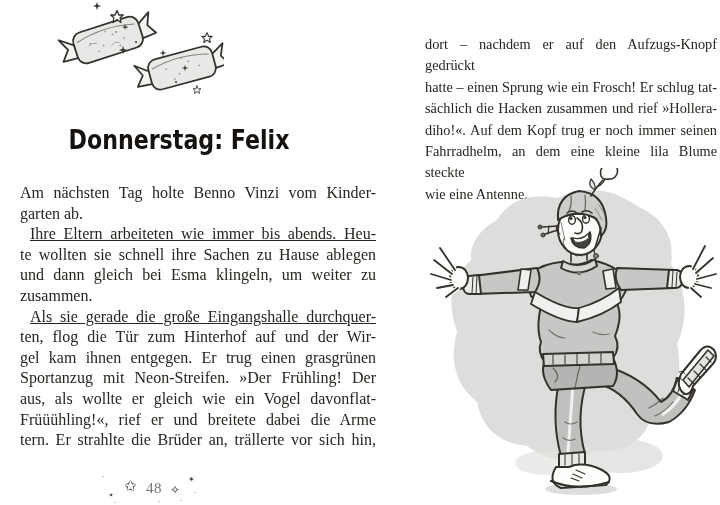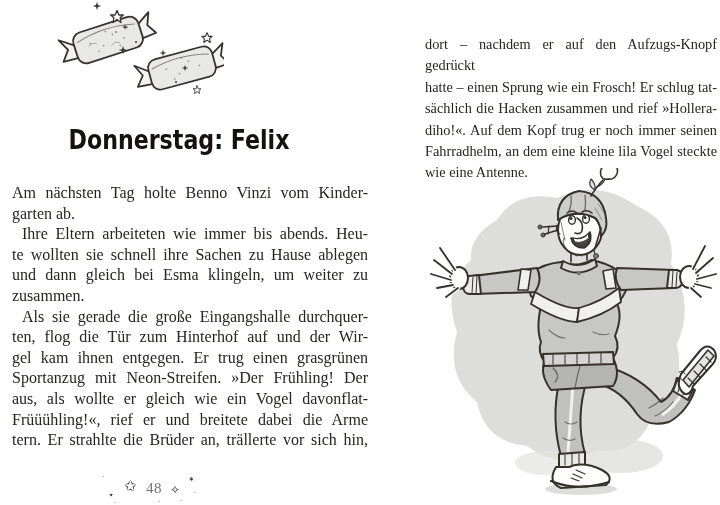--- a/index.html
+++ b/index.html
@@ -14,26 +14,26 @@
   .chapter-title{
     position:absolute;left:0;top:124px;width:358px;
     text-align:center;
     font-family:"DejaVu Sans", sans-serif;
     font-weight:800;font-size:27px;letter-spacing:0px;
     color:#14110e;
     transform:scaleX(.82);transform-origin:50% 50%;
     white-space:nowrap;
   }
   .body-text{position:absolute;}
-  .left-text{left:12px;top:183px;width:356px;font-size:16px;line-height:20.6px;}
+  .left-text{left:20px;top:183px;width:356px;font-size:16px;line-height:20.6px;}
   .right-text{left:425px;top:34px;width:292px;font-size:14.3px;line-height:21.4px;}
   .para{margin:0;}
   .line{text-align:justify;text-align-last:justify;white-space:normal;}
   .line.para-end{text-align-last:left;}
-  .para.indent .line:first-child{text-indent:10px;}
+  .para.indent .line:first-child{text-indent:10px;text-decoration:underline;}
   
   .footer{position:absolute;left:96px;top:470px;width:130px;height:34px;font-family:"DejaVu Sans",sans-serif;color:#3a3733;}
   .footer span{position:absolute;display:block;line-height:1;}
   .f-dot1{left:6px;top:4px;font-size:7px;}
   .f-star1{left:12px;top:20px;font-size:10px;}
   .f-star2{left:28px;top:9px;font-size:15px;}
   .f-num{left:50px;top:11px;font-size:15px;font-family:"Liberation Serif",serif;color:#737373;letter-spacing:.5px;}
   .f-star3{left:74px;top:14px;font-size:12px;}
   .f-star4{left:92px;top:6px;font-size:8px;}
   .f-dot2{left:18px;top:30px;font-size:7px;}
@@ -142,21 +142,21 @@
     <span class="f-dot4">·</span>
     <span class="f-dot5">·</span>
   </div>
 
   <div class="body-text right-text">
       <div class="para">
         <div class="line">dort – nachdem er auf den Aufzugs-Knopf gedrückt</div>
         <div class="line">hatte – einen Sprung wie ein Frosch! Er schlug tat-</div>
         <div class="line">sächlich die Hacken zusammen und rief »Hollera-</div>
         <div class="line">diho!«. Auf dem Kopf trug er noch immer seinen</div>
-        <div class="line">Fahrradhelm, an dem eine kleine lila Vogel steckte</div>
+        <div class="line">Fahrradhelm, an dem eine kleine lila Blume steckte</div>
         <div class="line para-end">wie eine Antenne.</div>
       </div>
     </div>
 
   <div class="character-illustration">
     <svg viewBox="0 0 292 337" width="292" height="337">
 
       <g>
         <path fill="#d9d9d7" opacity="0.9" d="M72,52 Q90,22 132,30 Q172,10 212,38 Q252,56 246,96 Q270,136 252,176 Q262,220 228,246 Q214,288 172,282 Q136,304 102,278 Q60,274 52,234 Q20,208 32,164 Q16,118 46,92 Q44,68 72,52 Z"></path>
         <ellipse cx="196" cy="288" rx="42" ry="17" fill="#dededc" opacity="0.8"></ellipse>

